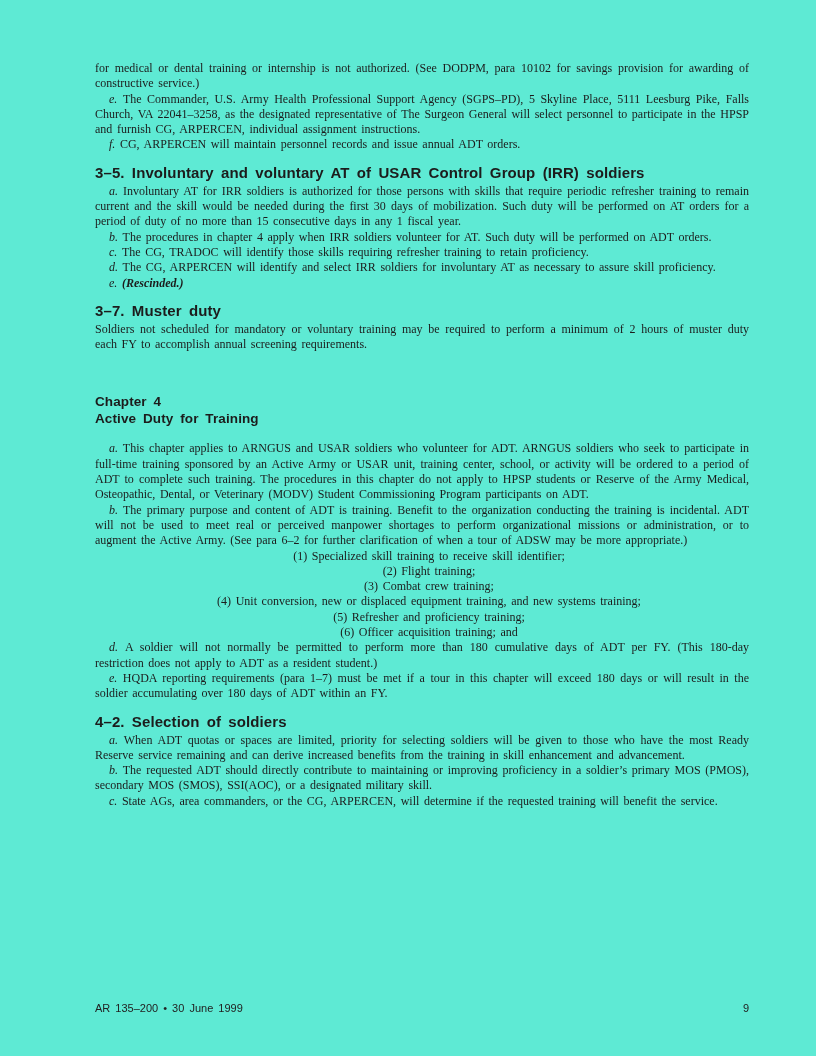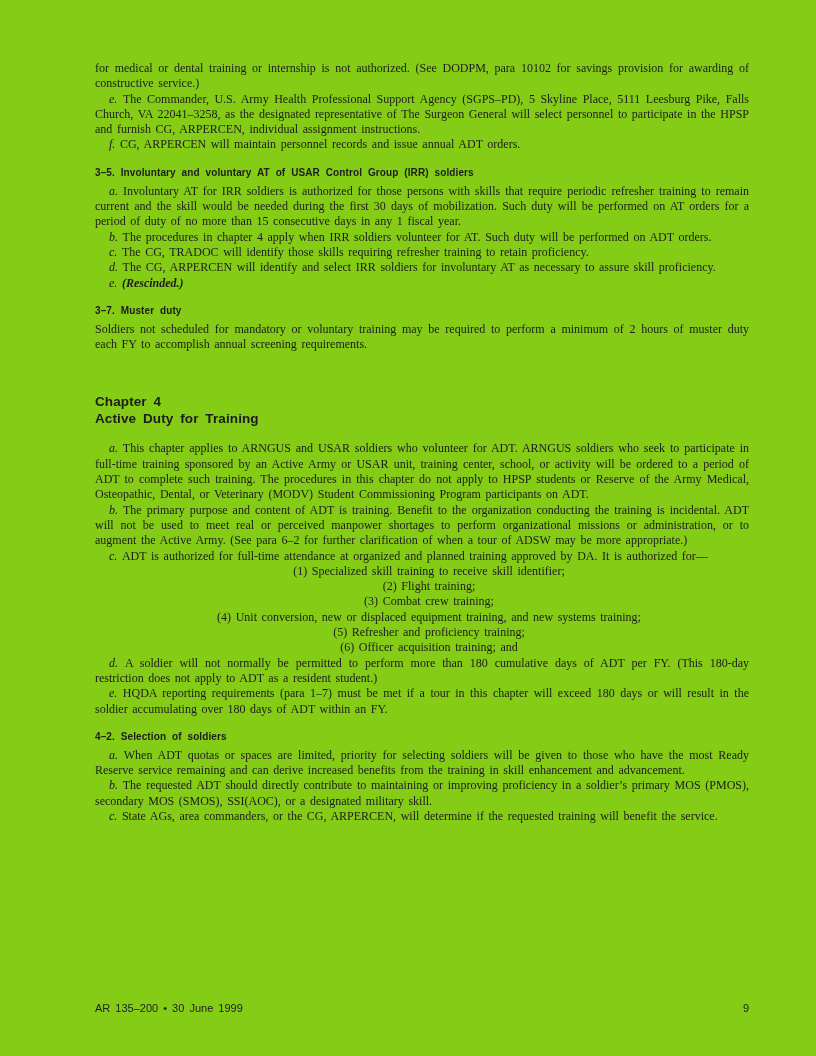--- a/index.html
+++ b/index.html
@@ -1,21 +1,21 @@
 <!DOCTYPE html>
 <html><head>
 <meta charset="utf-8">
 <style>
   html, body { margin: 0; padding: 0; background: #e8e8e8; }
   .page {
     position: relative;
     width: 816px;
     height: 1056px;
     margin: 0 auto;
-    background: #84cc16;
+    background: #5eead4;
     color: #1c1c1c;
     overflow: hidden;
   }
   .content {
     position: absolute;
     left: 95px;
     top: 61px;
     width: 654px;
   }
   p.body {
@@ -26,21 +26,21 @@
     word-spacing: 1.6px;
     margin: 0;
   }
   p.body.indent { text-indent: 14px; }
   p.body.list { text-indent: 14px; text-align: center; }
   .lead { font-style: italic; }
   .em-text { font-weight: bold; font-style: italic; }
   .sec-heading {
     font-family: "Liberation Sans", "DejaVu Sans", sans-serif;
     font-weight: bold;
-    font-size: 10px;
+    font-size: 15px;
     line-height: 16px;
     word-spacing: 3px;
     letter-spacing: 0.1px;
     margin: 12px 0 3px 0;
   }
   .chapter {
     margin: 42px 0 14px 0;
   }
   .chapter div {
     font-family: "Liberation Sans", "DejaVu Sans", sans-serif;
@@ -77,21 +77,20 @@
       <p class="body indent"><span class="lead">d. </span>The CG, ARPERCEN will identify and select IRR soldiers for involuntary AT as necessary to assure skill proficiency.</p>
       <p class="body indent"><span class="lead">e. </span><span class="em-text">(Rescinded.)</span></p>
       <div class="sec-heading">3–7. Muster duty</div>
       <p class="body">Soldiers not scheduled for mandatory or voluntary training may be required to perform a minimum of 2 hours of muster duty each FY to accomplish annual screening requirements.</p>
       <div class="chapter">
         <div>Chapter 4</div>
         <div>Active Duty for Training</div>
       </div>
       <p class="body indent"><span class="lead">a. </span>This chapter applies to ARNGUS and USAR soldiers who volunteer for ADT. ARNGUS soldiers who seek to participate in full-time training sponsored by an Active Army or USAR unit, training center, school, or activity will be ordered to a period of ADT to complete such training. The procedures in this chapter do not apply to HPSP students or Reserve of the Army Medical, Osteopathic, Dental, or Veterinary (MODV) Student Commissioning Program participants on ADT.</p>
       <p class="body indent"><span class="lead">b. </span>The primary purpose and content of ADT is training. Benefit to the organization conducting the training is incidental. ADT will not be used to meet real or perceived manpower shortages to perform organizational missions or administration, or to augment the Active Army. (See para 6–2 for further clarification of when a tour of ADSW may be more appropriate.)</p>
-      <p class="body indent"><span class="lead">c. </span>ADT is authorized for full-time attendance at organized and planned training approved by DA. It is authorized for—</p>
       <p class="body list">(1) Specialized skill training to receive skill identifier;</p>
       <p class="body list">(2) Flight training;</p>
       <p class="body list">(3) Combat crew training;</p>
       <p class="body list">(4) Unit conversion, new or displaced equipment training, and new systems training;</p>
       <p class="body list">(5) Refresher and proficiency training;</p>
       <p class="body list">(6) Officer acquisition training; and</p>
       <p class="body indent"><span class="lead">d. </span>A soldier will not normally be permitted to perform more than 180 cumulative days of ADT per FY. (This 180-day restriction does not apply to ADT as a resident student.)</p>
       <p class="body indent"><span class="lead">e. </span>HQDA reporting requirements (para 1–7) must be met if a tour in this chapter will exceed 180 days or will result in the soldier accumulating over 180 days of ADT within an FY.</p>
       <div class="sec-heading">4–2. Selection of soldiers</div>
       <p class="body indent"><span class="lead">a. </span>When ADT quotas or spaces are limited, priority for selecting soldiers will be given to those who have the most Ready Reserve service remaining and can derive increased benefits from the training in skill enhancement and advancement.</p>

